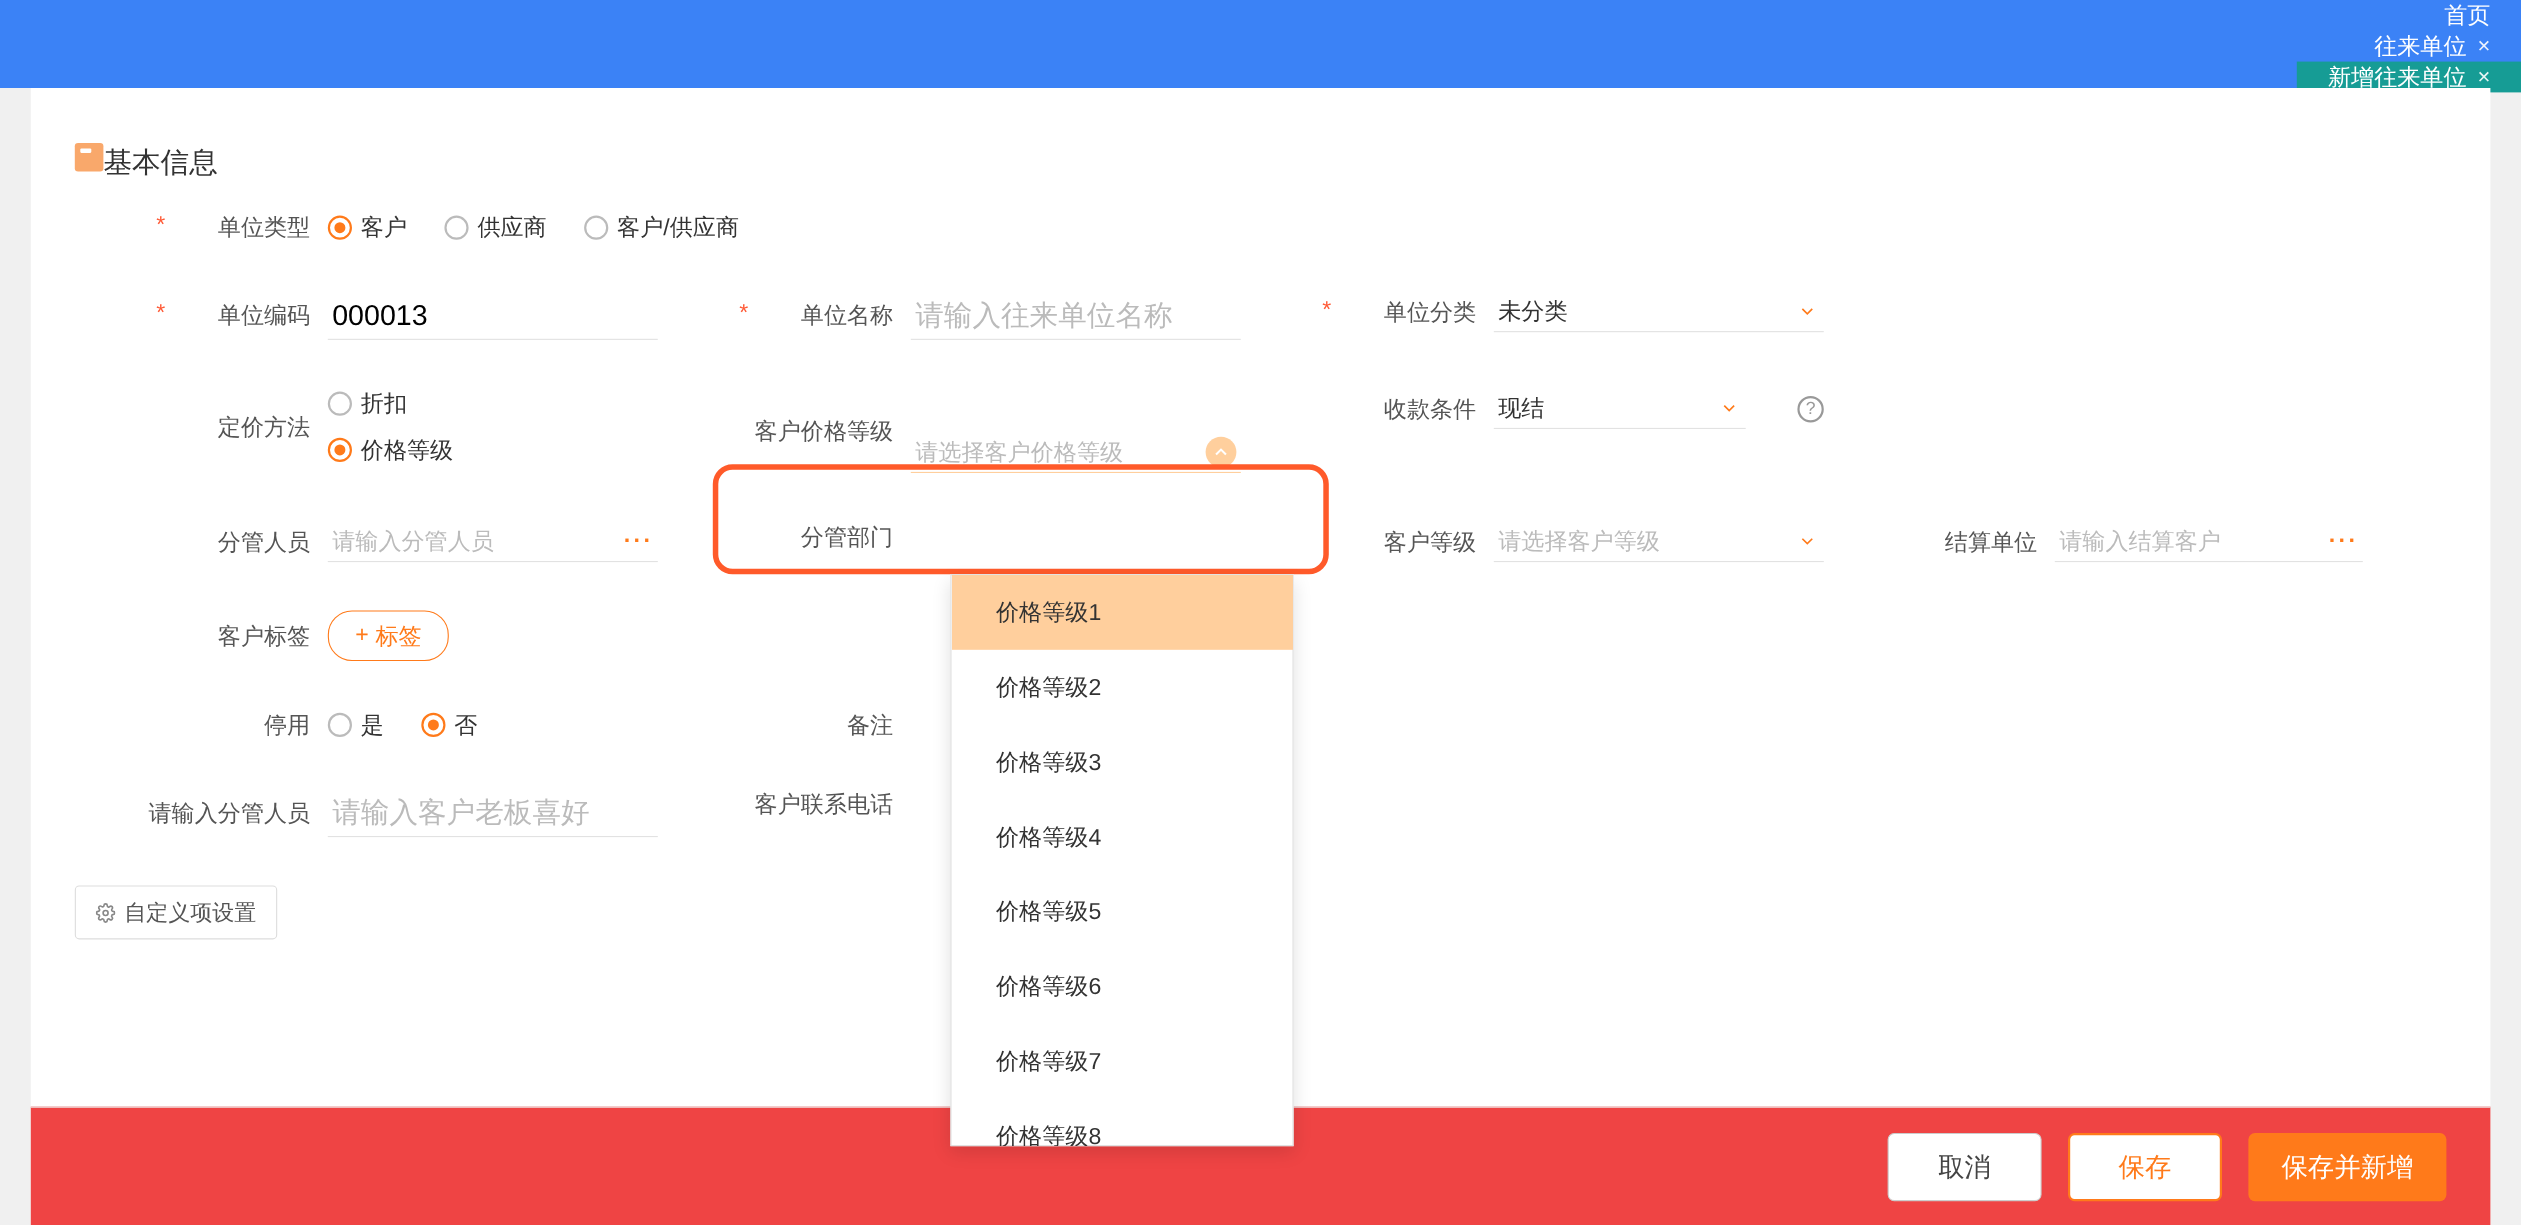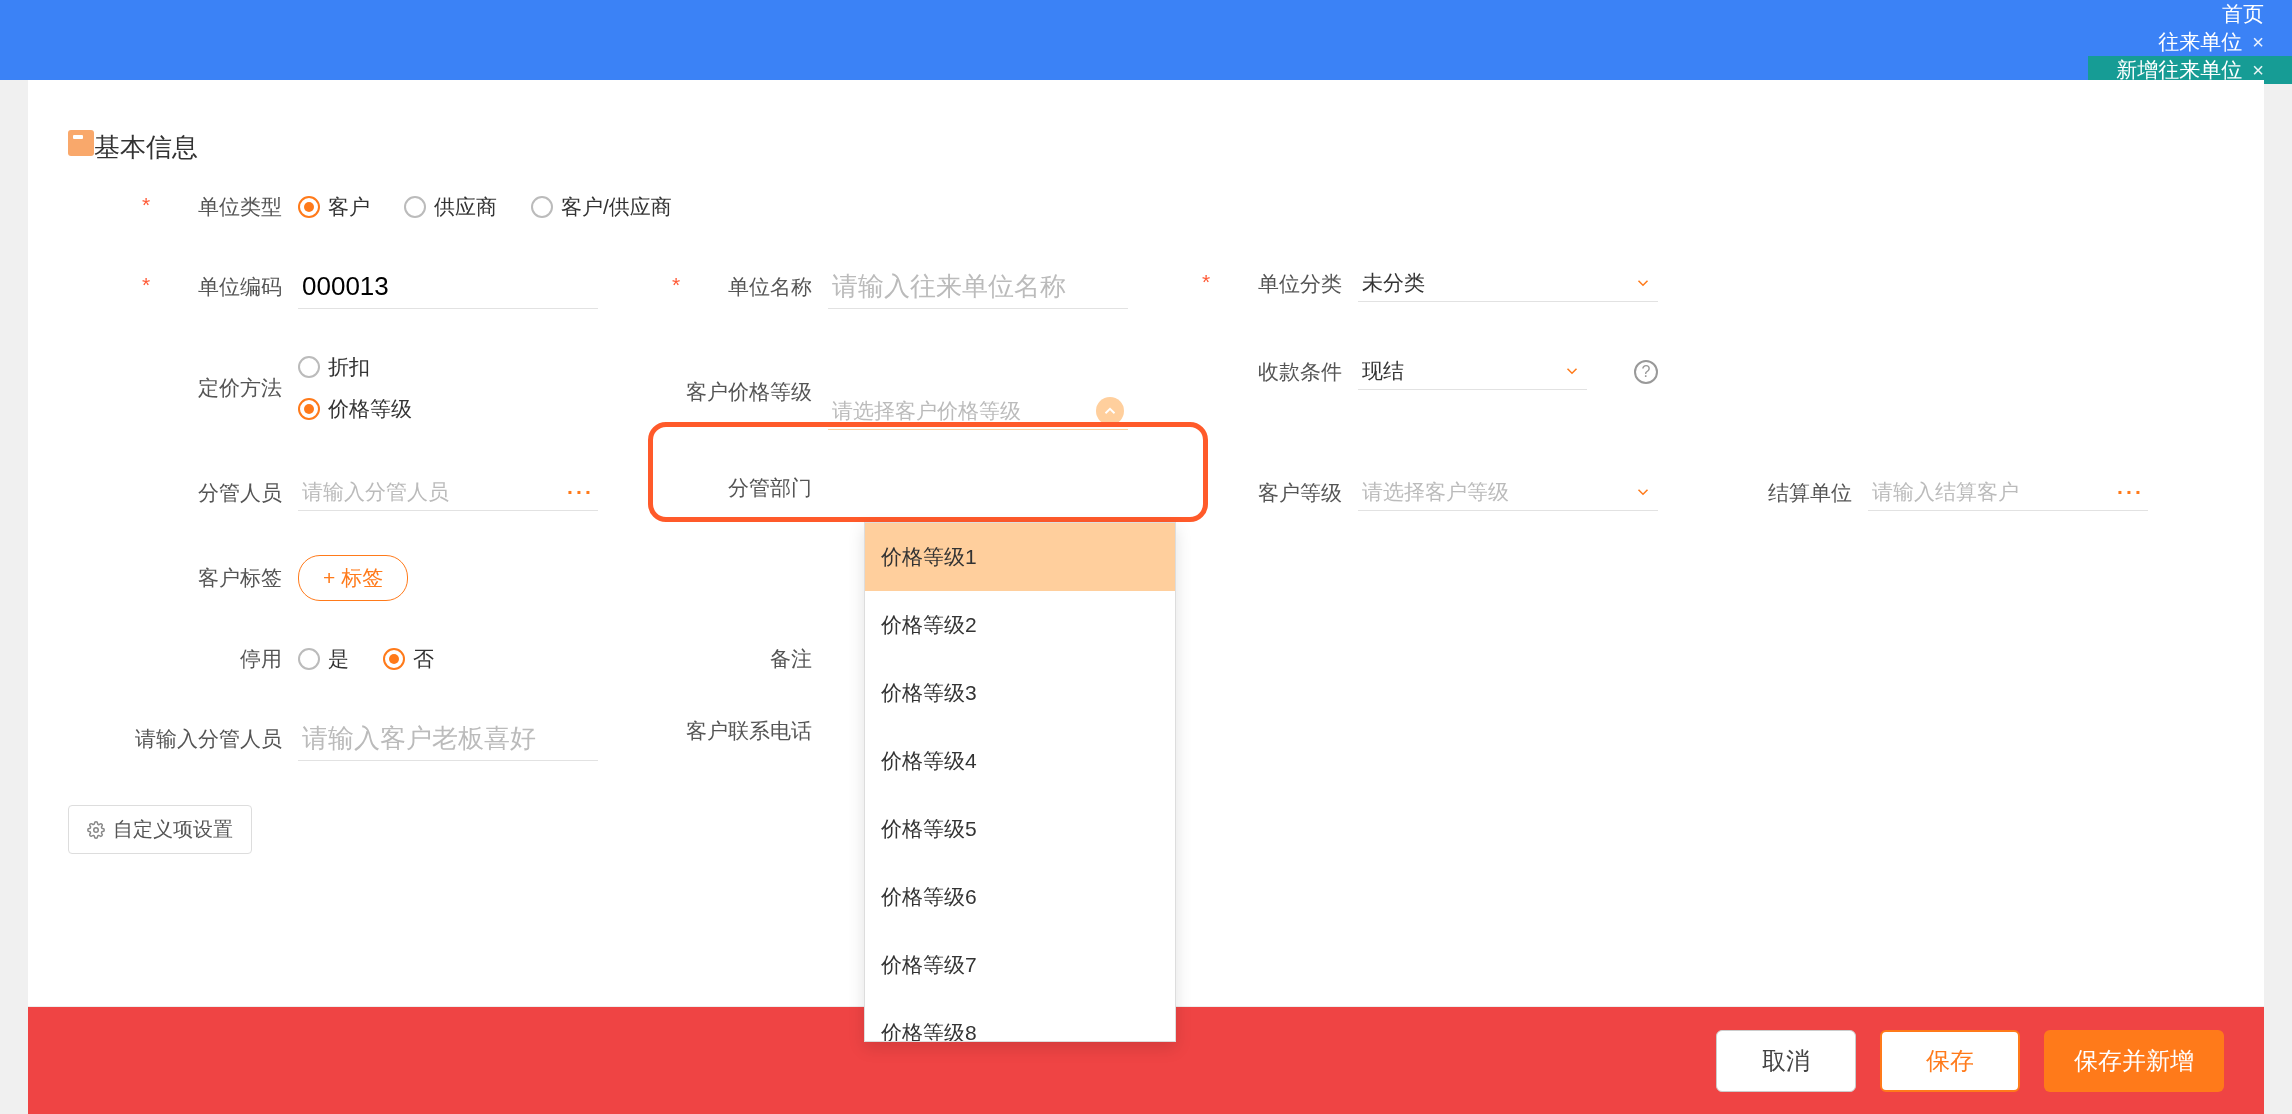--- a/index.html
+++ b/index.html
@@ -52,21 +52,21 @@
   
   .custom-btn { border:1px solid #ddd; background:#fff; padding:10px 18px; font-size:20px; cursor:pointer; display:inline-flex; align-items:center; gap:8px; color:#555; border-radius:4px;}
   .gear { width:18px; height:18px; }
   
   
   .hl-box { position:absolute; border:5px solid #ff5a2a; border-radius:18px; pointer-events:none;}
   
   
   .dropdown { position:absolute; background:#fff; border:1px solid #ddd; box-shadow:0 6px 16px rgba(0,0,0,.12); z-index:50; overflow:hidden;}
   .dd-inner { overflow-y:auto; height:100%;}
-  .dd-item { padding:20px 16px; cursor:pointer;}
+  .dd-item { padding:20px 40px; cursor:pointer;}
   .dd-item.hl { background:#ffcf9d;}
   .dd-inner::-webkit-scrollbar { width:14px;}
   .dd-inner::-webkit-scrollbar-thumb { background:#c8c8c8; border-radius:7px;}
   .dd-inner::-webkit-scrollbar-track { background:#f2f2f2;}
   
   
   .footer { position:absolute; bottom:0; left:0; right:0; height:108px; border-top:1px solid #eee; background:#ef4444; display:flex; justify-content:flex-end; align-items:center; gap:24px; padding-right:40px;}
   .btn { min-width:140px; height:62px; border-radius:6px; font-size:24px; display:inline-flex; align-items:center; justify-content:center; cursor:pointer;}
   .btn-default{ border:1px solid #ccc; background:#fff; color:#444;}
   .btn-outline{ border:2px solid #ff7a1a; color:#ff7a1a; background:#fff;}

